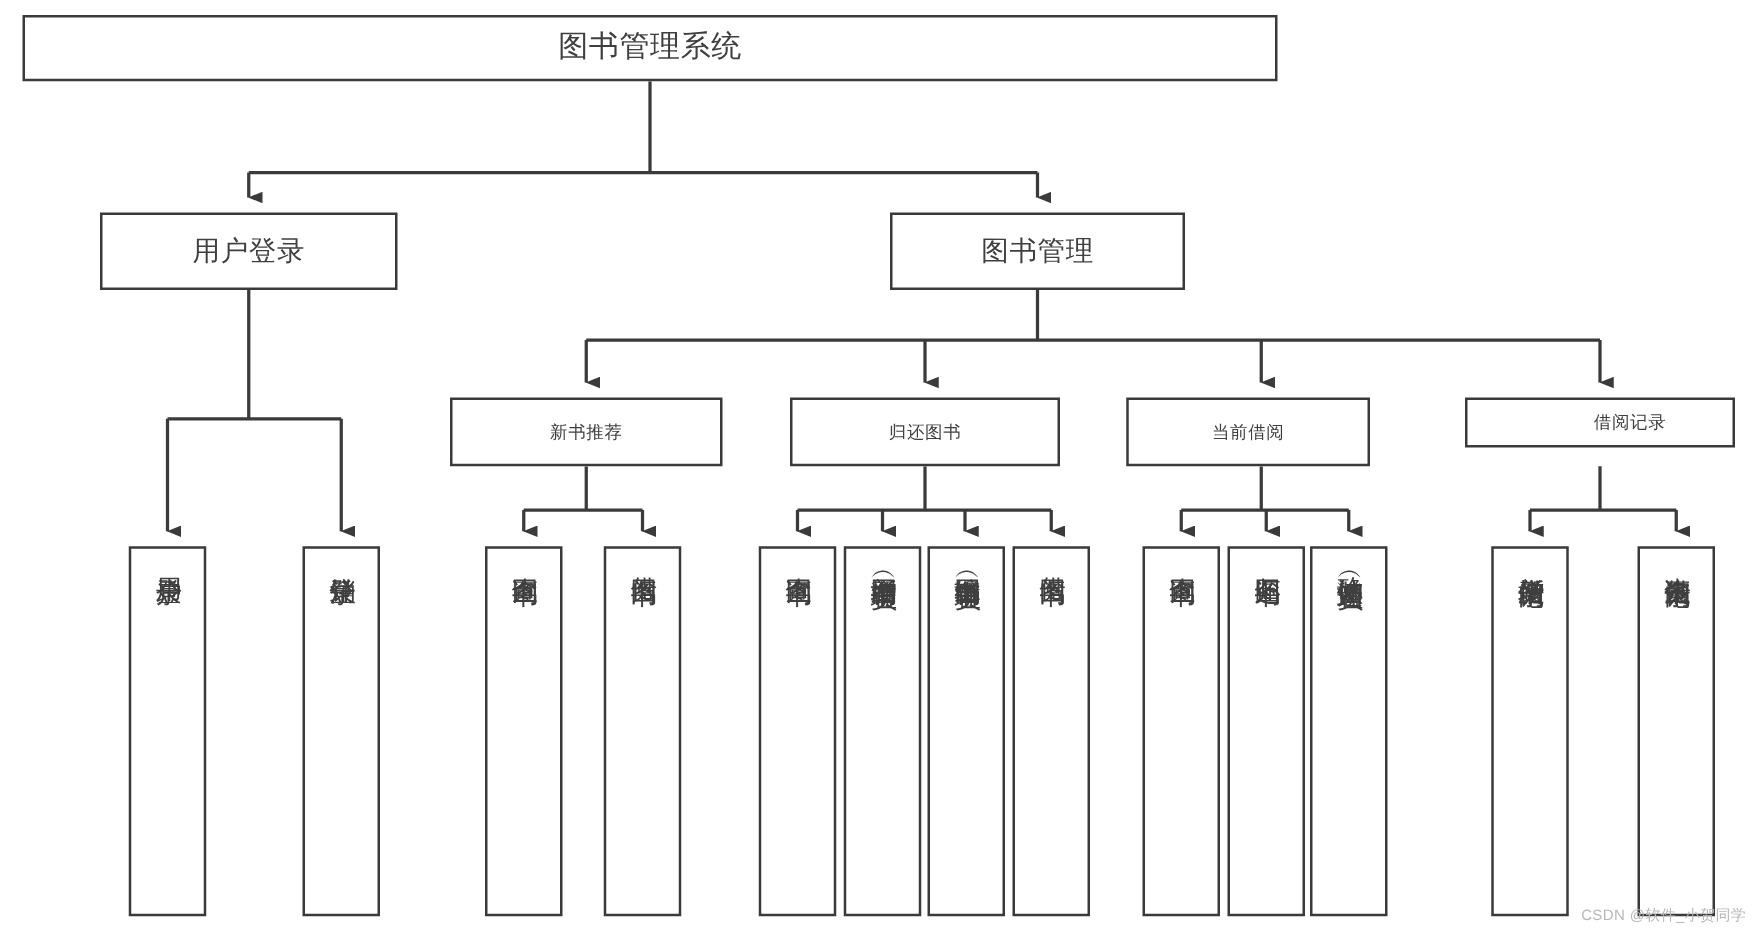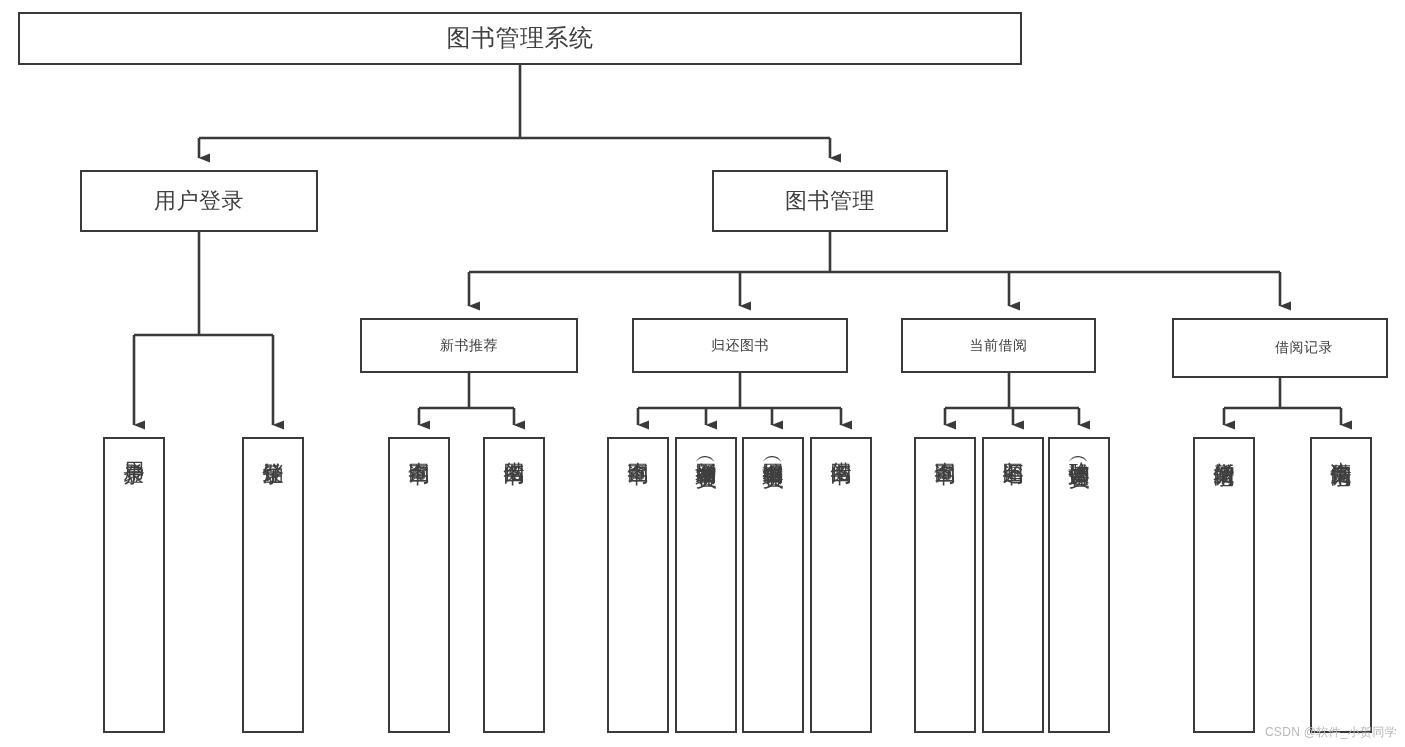--- a/index.html
+++ b/index.html
@@ -144,21 +144,21 @@
 
   <div class="node level3" style="left:360px; top:318px; width:218px; height:55px;">
     <span class="node-label">新书推荐</span>
   </div>
   <div class="node level3" style="left:632px; top:318px; width:216px; height:55px;">
     <span class="node-label">归还图书</span>
   </div>
   <div class="node level3" style="left:901px; top:318px; width:195px; height:55px;">
     <span class="node-label">当前借阅</span>
   </div>
-  <div class="node level3" style="left:1172px; top:318px; width:216px; height:60px;padding-left:48px;">
+  <div class="node level3" style="left:1172px; top:318px; width:216px; height:40px;padding-left:48px;">
     <span class="node-label">借阅记录</span>
   </div>
 
   <div class="node leaf" style="left:103px; top:437px; width:62px; height:296px;">
     <span class="node-label">用户登录</span>
   </div>
   <div class="node leaf" style="left:242px; top:437px; width:62px; height:296px;">
     <span class="node-label">注销登录</span>
   </div>
 

